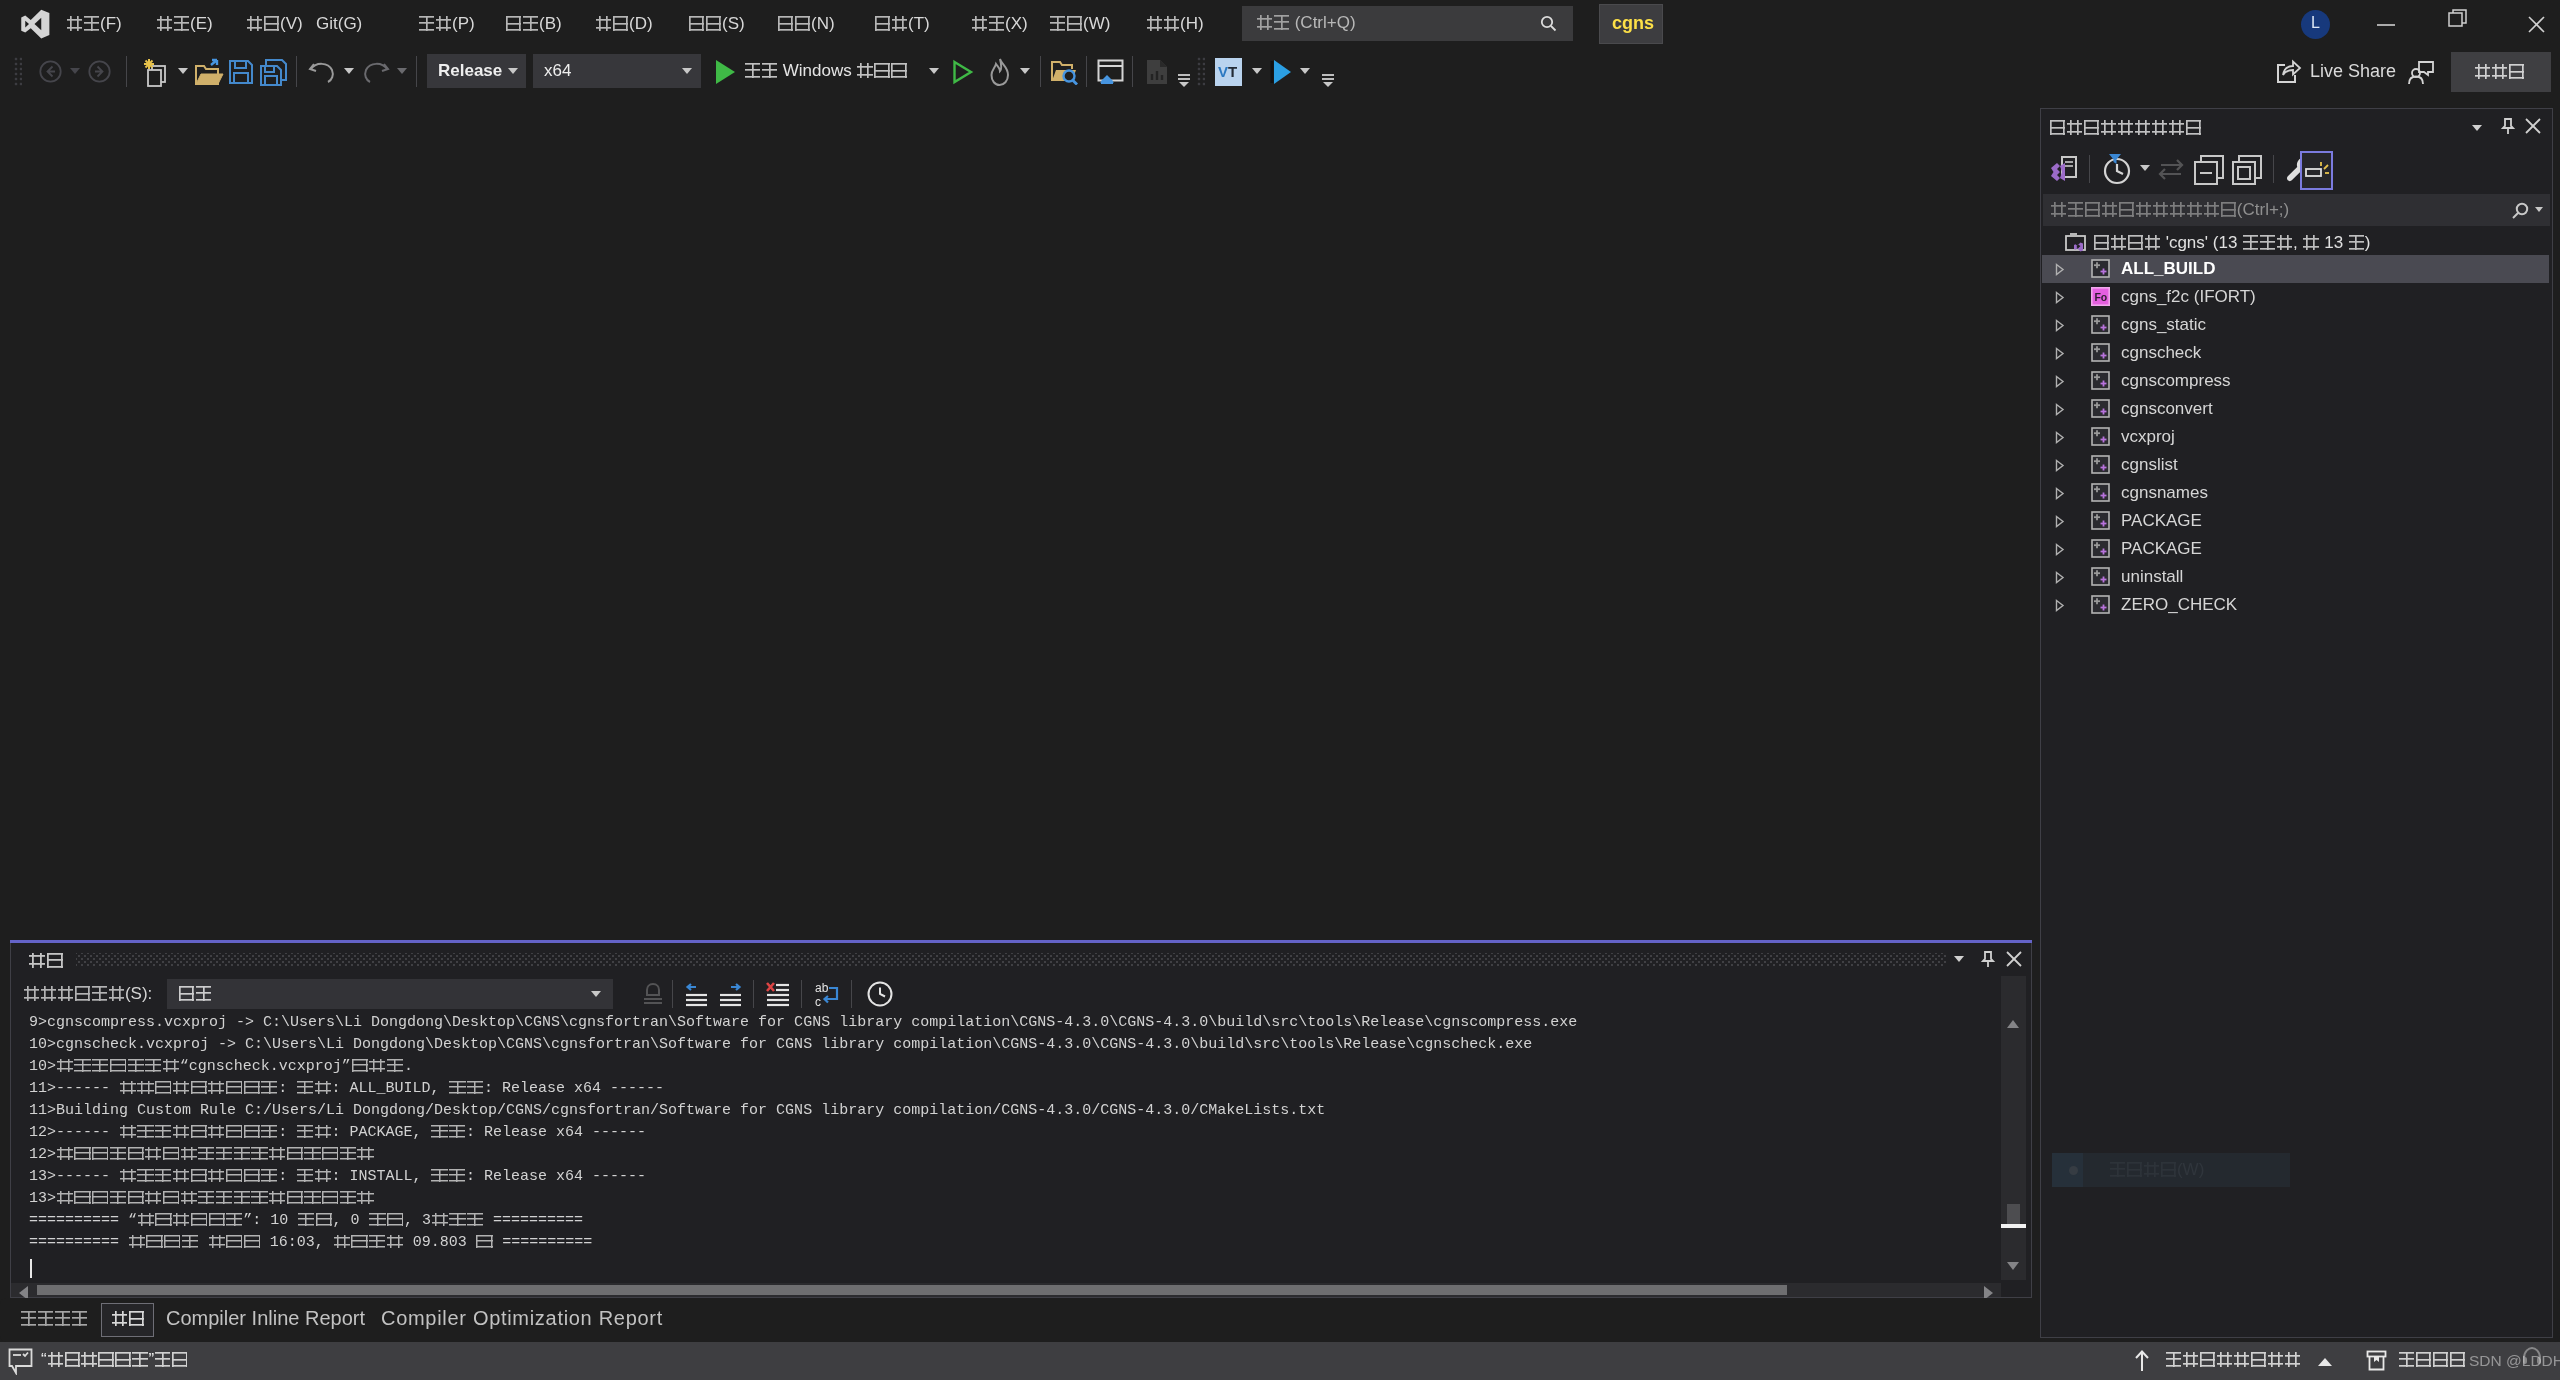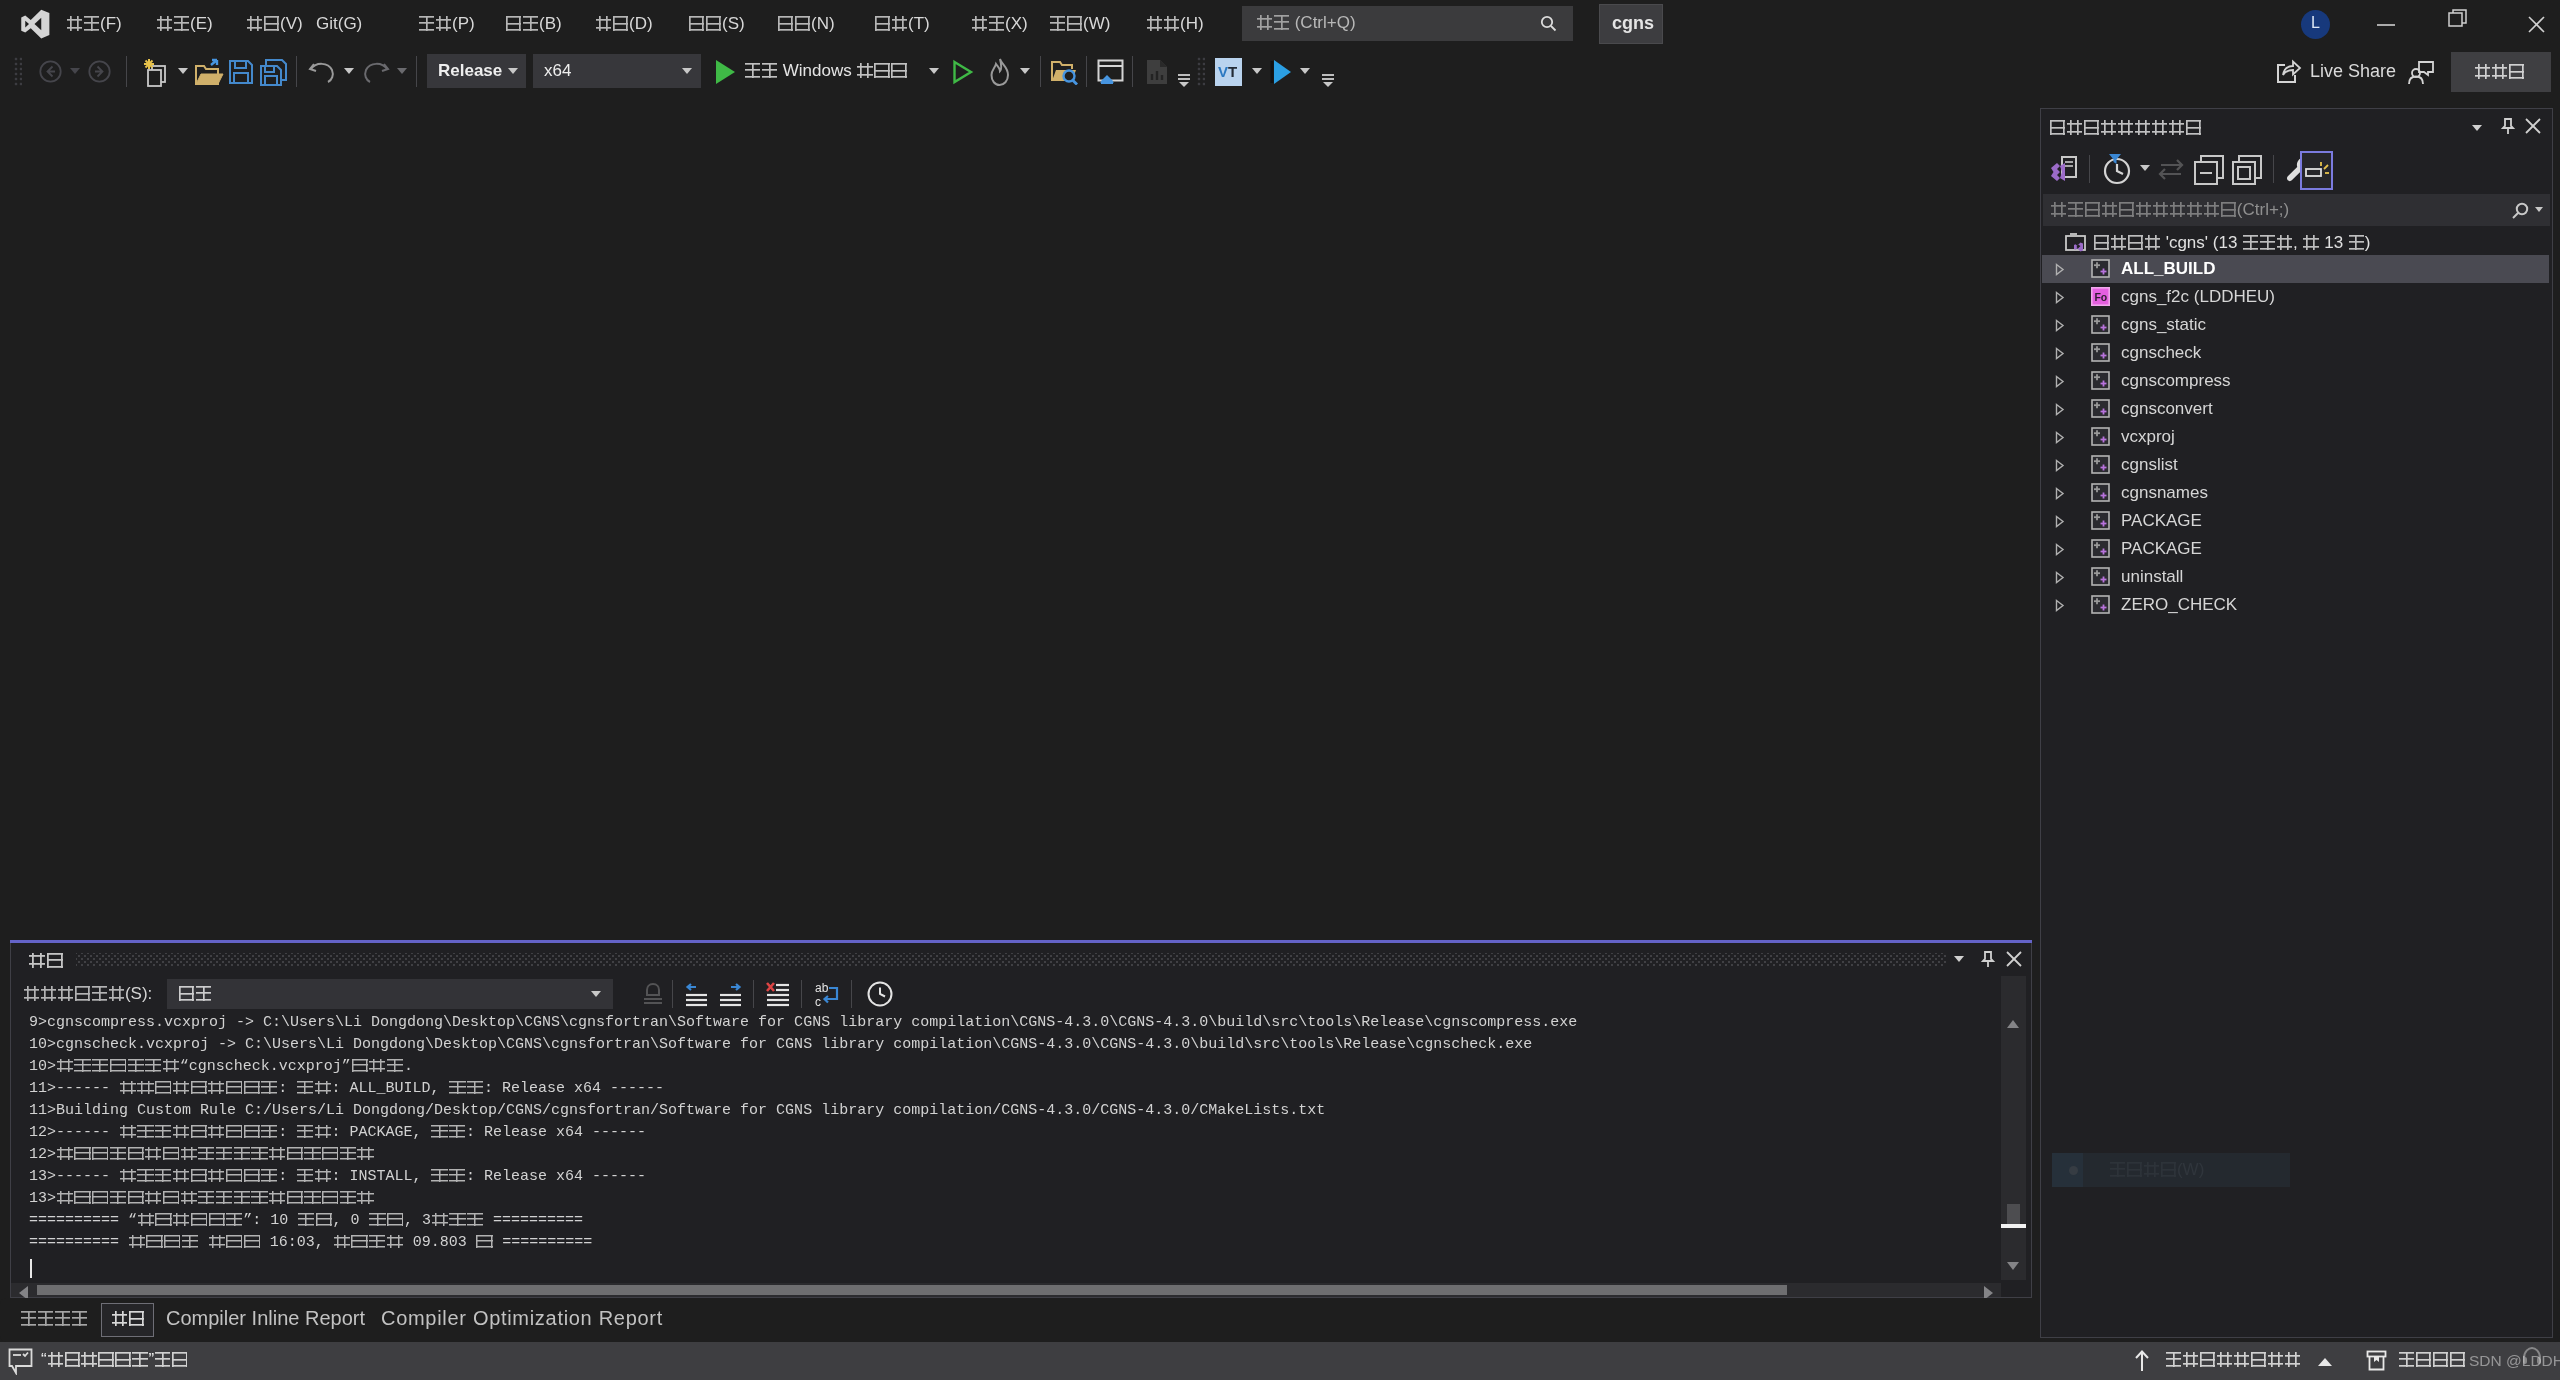--- a/index.html
+++ b/index.html
@@ -43,21 +43,21 @@
 
     <div class="abs" style="left:1242px;top:6px;width:331px;height:35px;background:#3b3b3d;">
       <span class="abs txt" style="left:14px;top:7px;font-size:17px;color:#b8b8b8;"><span style="display: inline-block; width: 15.3px; height: 14.62px; vertical-align: -2.04px; margin: 0px 0.85px; background-image: linear-gradient(rgb(184, 184, 184), rgb(184, 184, 184)), linear-gradient(rgb(184, 184, 184), rgb(184, 184, 184)), linear-gradient(rgb(184, 184, 184), rgb(184, 184, 184)), linear-gradient(rgb(184, 184, 184), rgb(184, 184, 184)); background-position: 0px 20%, 0px 78%, 22% 0px, 74% 0px; background-size: 100% 1.7px, 100% 1.7px, 1.7px 100%, 1.7px 100%; background-repeat: no-repeat; opacity: 0.82;"></span><span style="display: inline-block; width: 15.3px; height: 14.62px; vertical-align: -2.04px; margin: 0px 0.85px; background-image: linear-gradient(rgb(184, 184, 184), rgb(184, 184, 184)), linear-gradient(rgb(184, 184, 184), rgb(184, 184, 184)), linear-gradient(rgb(184, 184, 184), rgb(184, 184, 184)), linear-gradient(rgb(184, 184, 184), rgb(184, 184, 184)); background-position: 0px 0px, 0px 45%, 0px 100%, 50% 0px; background-size: 100% 1.7px, 100% 1.7px, 100% 1.7px, 1.7px 100%; background-repeat: no-repeat; opacity: 0.82;"></span> (Ctrl+Q)</span>
       <svg class="abs" style="left:297px;top:8px" width="19" height="19" viewBox="0 0 19 19">
         <circle cx="8" cy="8" r="5.2" fill="none" stroke="#dcdcdc" stroke-width="1.8"></circle>
         <line x1="12" y1="12" x2="16.5" y2="16.5" stroke="#dcdcdc" stroke-width="1.8"></line>
       </svg>
     </div>
 
     <div class="abs" style="left:1599px;top:4px;width:64px;height:40px;background:#3d3d40;border:1px solid #4a4a4d;">
-      <span class="abs" style="left:12px;top:8px;font-size:18px;font-weight:bold;color:#e5e5e5;">cgns</span>
+      <span class="abs" style="left:12px;top:8px;font-size:18px;font-weight:bold;color:#fde047;">cgns</span>
     </div>
 
     <div class="abs" style="left:2301px;top:10px;width:29px;height:29px;border-radius:50%;background:#17397c;">
       <span class="abs" style="left:10px;top:4px;font-size:16px;color:#dce6f5;">L</span>
     </div>
 
     <svg class="abs" style="left:2376px;top:16px" width="20" height="20" viewBox="0 0 20 20">
       <line x1="1" y1="9" x2="19" y2="9" stroke="#d0d0d0" stroke-width="1.6"></line>
     </svg>
     <svg class="abs" style="left:2448px;top:8px" width="20" height="20" viewBox="0 0 20 20">
@@ -413,21 +413,21 @@
           </g>
         </svg>
         <span class="abs txt" style="left:80px;top:150px;font-size:17px;color:#ffffff;font-weight:bold;">ALL_BUILD</span>
         <svg class="abs" style="left:14px;top:182px" width="10" height="13" viewBox="0 0 10 13">
           <path d="M1.5 1.5 L8 6.5 L1.5 11.5 Z" fill="none" stroke="#b0b0b0" stroke-width="1.4"></path>
         </svg>
         <svg class="abs" style="left:50px;top:178px" width="19" height="19" viewBox="0 0 19 19">
           <rect x="0.8" y="0.8" width="17.4" height="17.4" fill="#e55fe0" stroke="#f0a6ec" stroke-width="1.6"></rect>
           <text x="3.4" y="13.6" font-size="10.5" font-weight="bold" fill="#2e1c30" font-family="Liberation Sans">Fo</text>
         </svg>
-        <span class="abs txt" style="left:80px;top:178px;font-size:17px;color:#d6d6d6;">cgns_f2c (LDDHEU)</span>
+        <span class="abs txt" style="left:80px;top:178px;font-size:17px;color:#d6d6d6;">cgns_f2c (IFORT)</span>
         <svg class="abs" style="left:14px;top:210px" width="10" height="13" viewBox="0 0 10 13">
           <path d="M1.5 1.5 L8 6.5 L1.5 11.5 Z" fill="none" stroke="#b0b0b0" stroke-width="1.4"></path>
         </svg>
         <svg class="abs" style="left:50px;top:206px" width="19" height="19" viewBox="0 0 19 19">
           <rect x="1" y="1" width="17" height="17" fill="#2b2b30" stroke="#b4b4b4" stroke-width="1.6"></rect>
           <g stroke="#9a9a9a" stroke-width="1.8">
             <line x1="6" y1="3.2" x2="6" y2="9.2"></line>
             <line x1="3" y1="6.2" x2="9" y2="6.2"></line>
           </g>
           <g stroke="#b873dd" stroke-width="1.8">

